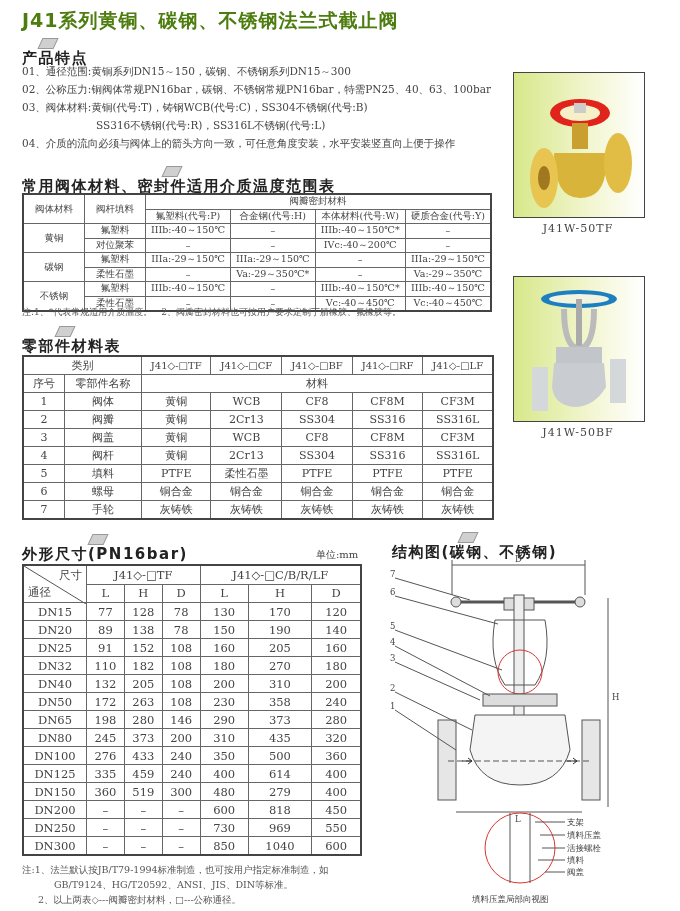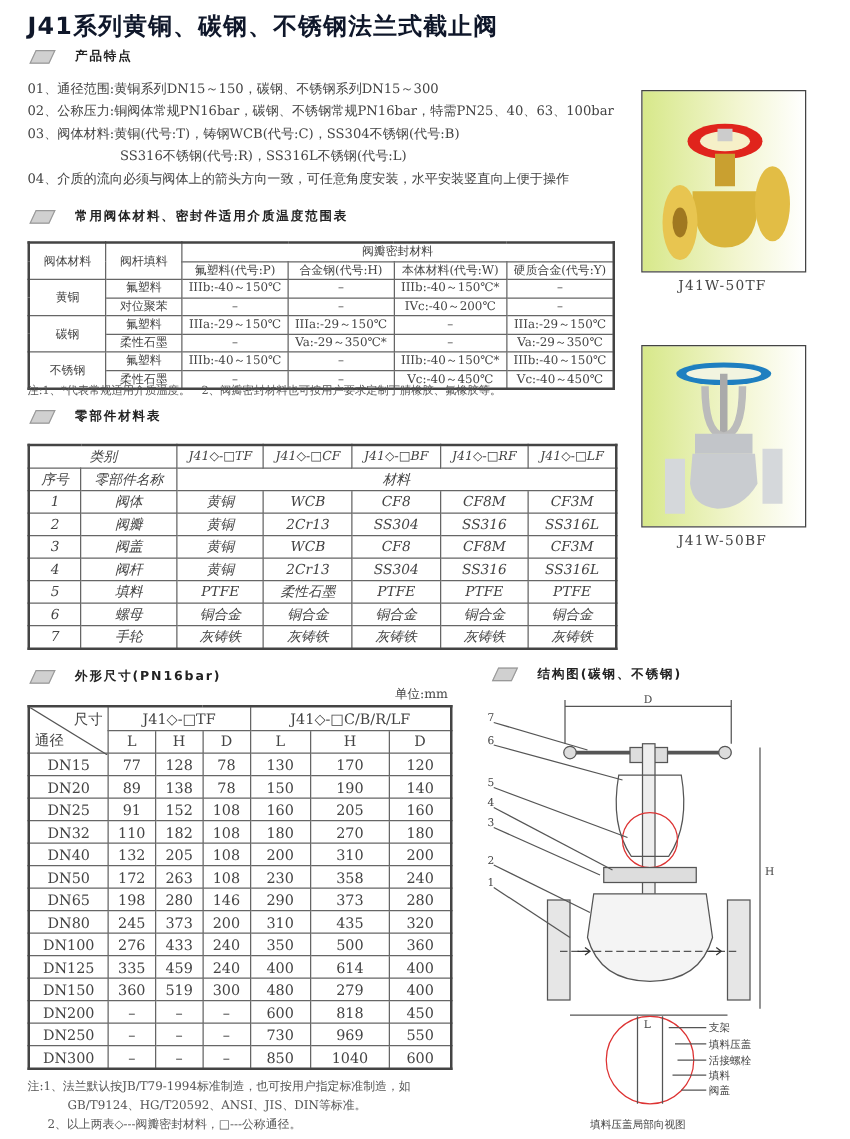--- a/index.html
+++ b/index.html
@@ -1,26 +1,26 @@
 <!DOCTYPE html>
 <html><head>
 <meta charset="utf-8">
 <style>
   html,body{margin:0;padding:0;background:#fff;}
   body{width:680px;height:911px;position:relative;overflow:hidden;font-family:"DejaVu Serif","Liberation Serif",serif;color:#333;}
   .abs{position:absolute;}
-  .title{left:22px;top:8px;font-family:"DejaVu Sans","Liberation Sans",sans-serif;font-size:19px;font-weight:bold;color:#0f172a;letter-spacing:1px;}
-  .sec{font-family:"DejaVu Sans","Liberation Sans",sans-serif;font-size:10px;font-weight:bold;color:#222;letter-spacing:1.5px;display:flex;align-items:center;}
+  .title{left:22px;top:8px;font-family:"DejaVu Sans","Liberation Sans",sans-serif;font-size:19px;font-weight:bold;color:#4d7c0f;letter-spacing:1px;}
+  .sec{font-family:"DejaVu Sans","Liberation Sans",sans-serif;font-size:15px;font-weight:bold;color:#222;letter-spacing:1.5px;display:flex;align-items:center;flex-direction:column;}
   .sec .para{display:inline-block;width:14px;height:9px;background:#d0d0d0;border:1px solid #999;transform:skewX(-25deg);margin-right:18px;margin-left:4px;}
   .feat{left:22px;font-size:10.5px;line-height:18px;color:#444;white-space:nowrap;}
   table{border-collapse:collapse;font-size:10px;color:#444;}
   td{border:1px solid #666;text-align:center;padding:0;white-space:nowrap;}
   table.outer{border:2px solid #444;}
   .t1 td{height:13.5px;font-size:9.5px;}
-  .t2 td{height:17px;font-size:11px;font-style:italic;}
+  .t2 td{height:17px;font-size:11px;}
   .t3 td{height:17px;font-size:11.5px;}
   .note{font-size:9px;color:#555;white-space:nowrap;}
   .photo{border:1px solid #444;background:linear-gradient(90deg,#d7e88a 0%,#f3f6d2 60%,#fff 100%);}
   .cap{font-size:11px;color:#444;letter-spacing:1px;text-align:center;}
 </style>
 </head>
 <body>
 
 <div class="abs title">J41系列黄铜、碳钢、不锈钢法兰式截止阀</div>
 

